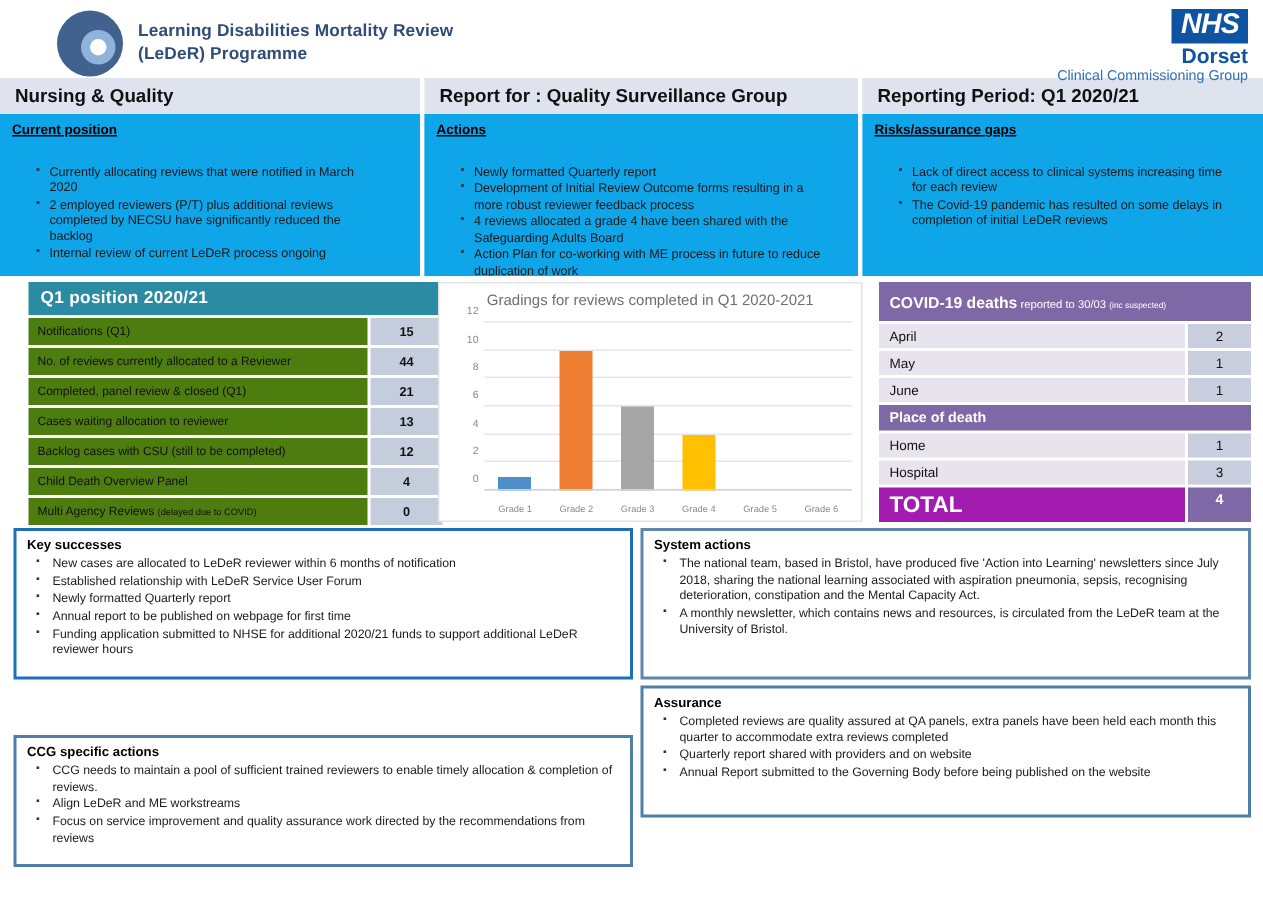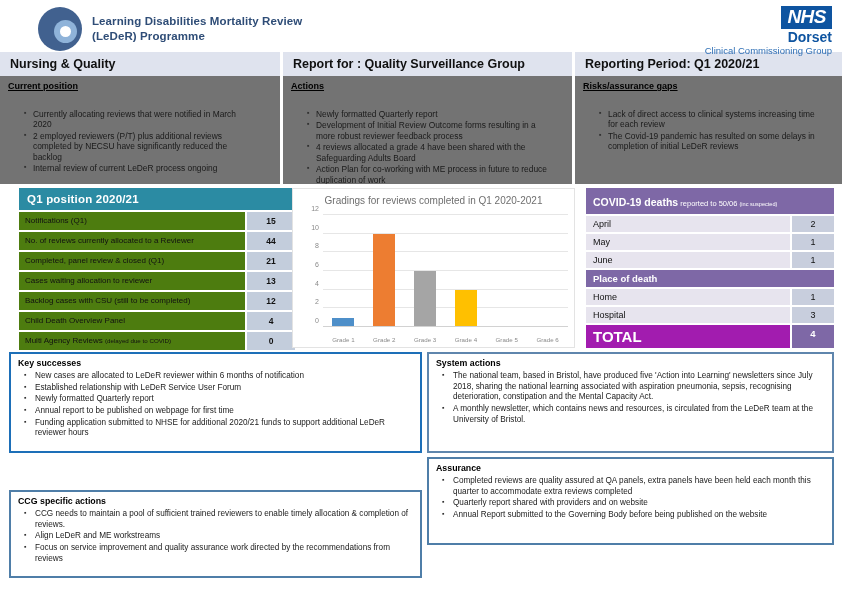--- a/index.html
+++ b/index.html
@@ -49,21 +49,21 @@
     font-size:12.5px; font-weight:bold; color:#101010;
     padding-left:10px; border-right:3px solid #ffffff;
   }
   .hdr-cell.c1 { width:283px; }
   .hdr-cell.c2 { width:292px; }
   .hdr-cell.c3 { width:267px; border-right:none; }
 
   
   .narr-strip { display:flex; width:842px; height:108px; }
   .narr-cell {
-    background:#737373; padding:5px 8px 4px 8px;
+    background:#0ea5e9; padding:5px 8px 4px 8px;
     border-right:3px solid #ffffff; font-size:8.4px; line-height:1.28;
   }
   .narr-cell.c1 { width:283px; }
   .narr-cell.c2 { width:292px; }
   .narr-cell.c3 { width:267px; border-right:none; }
   .narr-title {
     font-size:9px; font-weight:bold; text-decoration:underline;
     margin-bottom:2px; color:#000;
   }
   ul.bl { margin:16px; padding:0; list-style:none; }
@@ -302,21 +302,21 @@
         <span>Grade 2</span>
         <span>Grade 3</span>
         <span>Grade 4</span>
         <span>Grade 5</span>
         <span>Grade 6</span>
       </div>
   </div>
 
   <div class="cv-table">
     <div class="cv-head">
-      <span class="big">COVID-19 deaths</span><span class="sm"> reported to 50/06 </span><span class="xs">(inc suspected)</span>
+      <span class="big">COVID-19 deaths</span><span class="sm"> reported to 30/03 </span><span class="xs">(inc suspected)</span>
     </div>
     <div id="cv-months">
         <div class="cv-row">
           <div class="cv-lbl">April</div>
           <div class="cv-val">2</div>
         </div>
         <div class="cv-row">
           <div class="cv-lbl">May</div>
           <div class="cv-val">1</div>
         </div>

